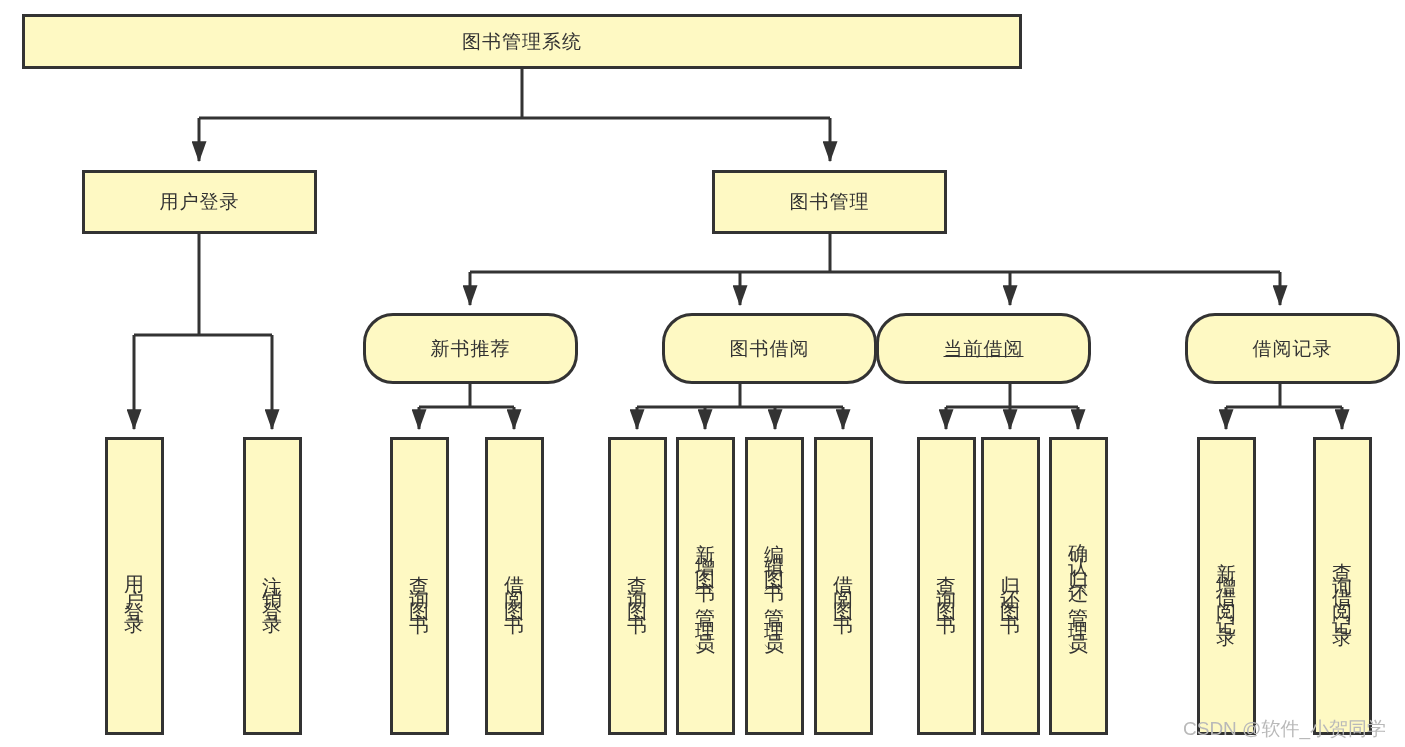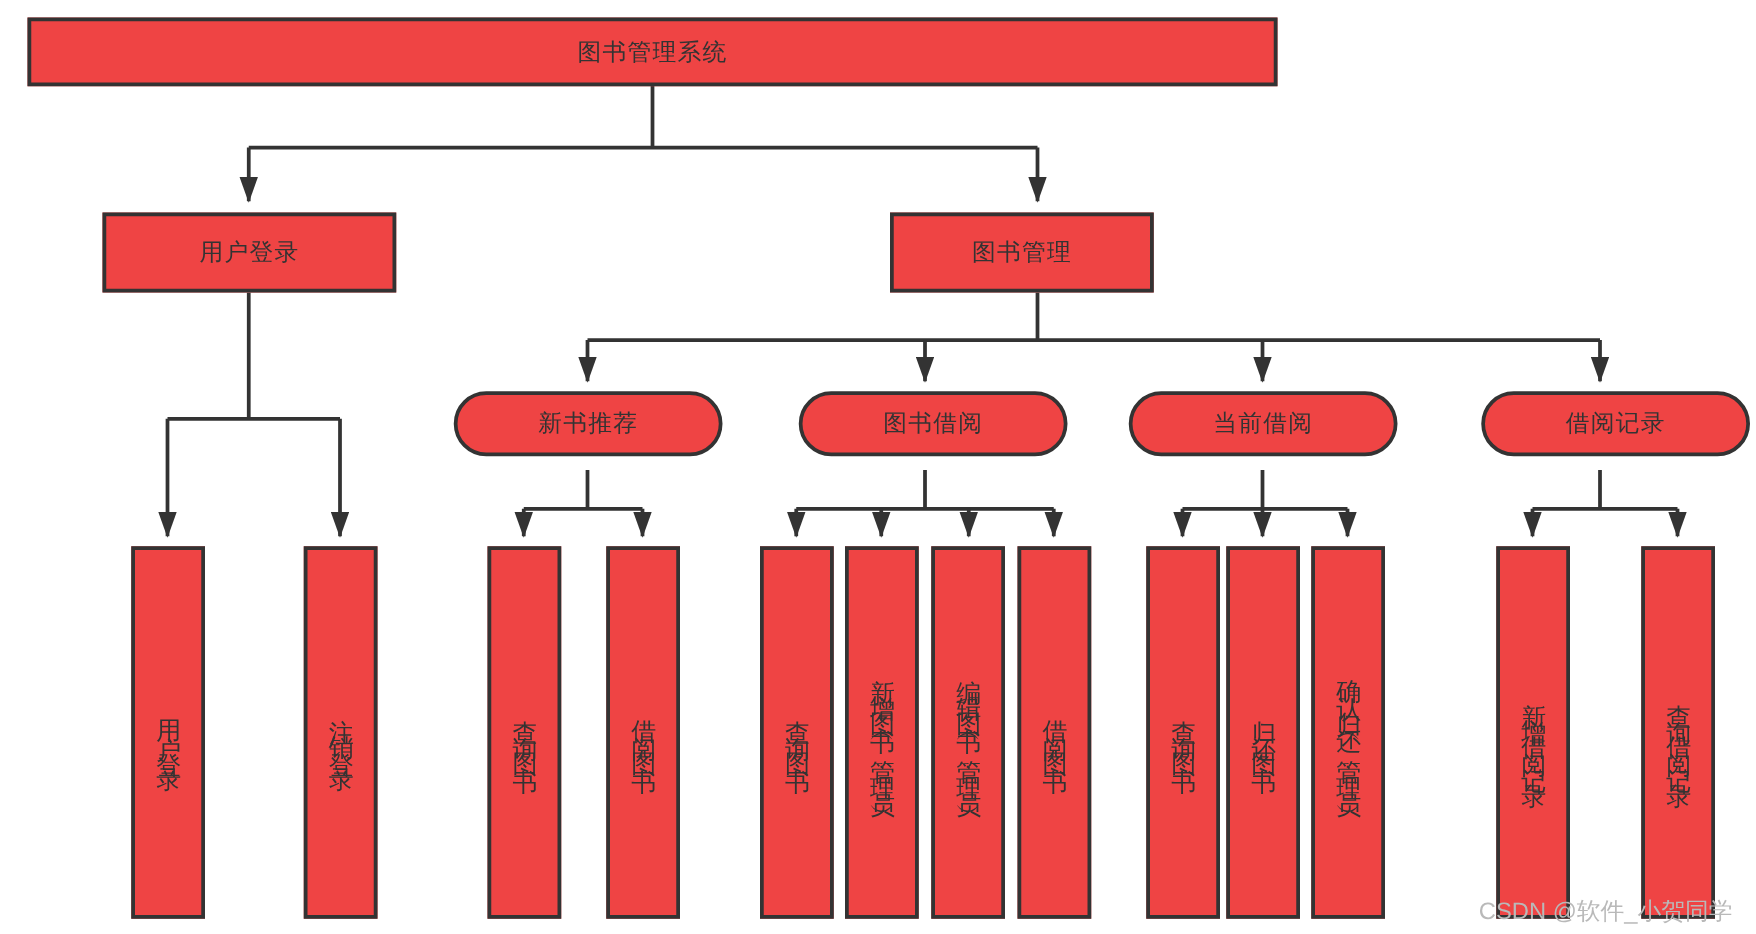--- a/index.html
+++ b/index.html
@@ -8,33 +8,33 @@
     width:1405px;height:747px;
     background:#ffffff;
     overflow:hidden;
     font-family:"Liberation Sans", sans-serif;
   }
   #connector-layer{position:absolute;left:0;top:0;z-index:1;}
   .node{
     position:absolute;
     box-sizing:border-box;
     border:3px solid #333333;
-    background:#ef4444;
+    background:#fef9c3;
     display:flex;align-items:center;justify-content:center;
     color:#333333;
     z-index:2;
   }
   .hnode{font-size:19px;letter-spacing:1px;}
   .root{left:22px;top:14px;width:1000px;height:55px;}
   .n-user-login{left:82px;top:170px;width:235px;height:64px;}
-  .n-book-mgmt{left:712px;top:170px;width:211px;height:64px;}
-  .lvl3{top:313px;width:215px;height:52px;border-radius:30px;}
+  .n-book-mgmt{left:712px;top:170px;width:235px;height:64px;}
+  .lvl3{top:313px;width:215px;height:71px;border-radius:30px;}
   .n-new-book{left:363px;}
-  .n-book-borrow{left:639px;}
-  .n-current-borrow{left:903px;}
+  .n-book-borrow{left:662px;}
+  .n-current-borrow{left:876px;text-decoration:underline;}
   .n-borrow-records{left:1172px;margin-left:13px;}
   .leaf{top:437px;width:59px;height:298px;}
   .leaf span{
     writing-mode:vertical-rl;
     text-orientation:mixed;
     font-size:20px;
     letter-spacing:13px;
     line-height:1;
     color:#333333;
     white-space:nowrap;

